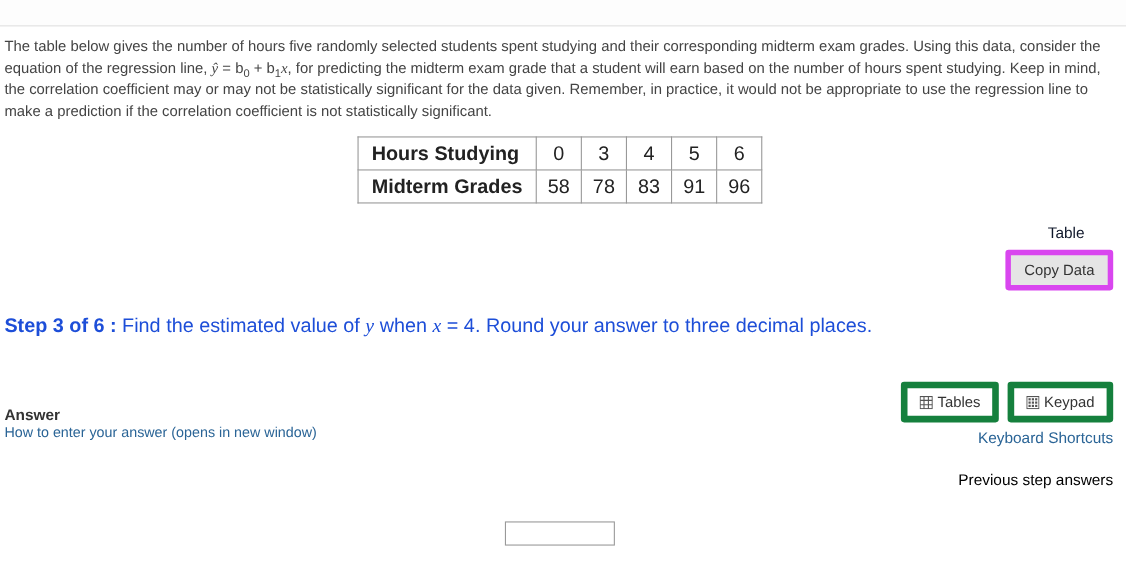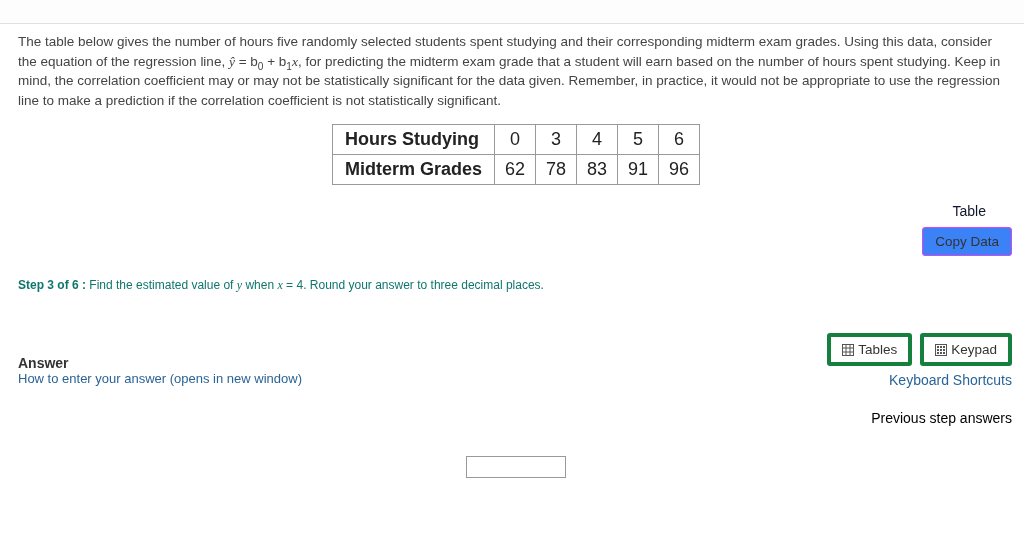--- a/index.html
+++ b/index.html
@@ -13,21 +13,21 @@
     width: 1024px;
     height: 533px;
     overflow: hidden;
   }
   .topbar {
     height: 24px;
     border-bottom: 1px solid #e0e0e0;
     background: #fdfdfd;
   }
   .content {
-    padding: 8px 10px 0 18px;
+    padding: 8px 10px 0 4px;
   }
   .problem-text {
     font-size: 13.5px;
     line-height: 1.45;
     color: #444;
     margin-bottom: 14px;
   }
   .problem-text .math-y { font-family: Georgia, serif; font-style: italic; }
   .problem-text .hat { position: relative; }
   .problem-text .sub { font-size: 0.75em; vertical-align: sub; line-height: 0; }
@@ -59,31 +59,31 @@
     margin-bottom: 22px;
     padding-right: 2px;
   }
   .table-link {
     color: #0f172a;
     display: inline-block;
     margin-right: 26px;
   }
   .copy-btn {
     display: inline-block;
-    border: 1px solid #d946ef;
+    border: 5px solid #d946ef;
     padding: 6px 12px;
     font-size: 13.5px;
     color: #333;
     border-radius: 3px;
-    background: #3b82f6;
+    background: #e5e5e5;
     cursor: pointer;
   }
   .step-line {
-    font-size: 12px;
-    color: #0f766e;
+    font-size: 18px;
+    color: #1d4ed8;
     margin-bottom: 40px;
   }
   .step-line strong { font-weight: bold; }
   .step-line .mathx { font-family: Georgia, serif; font-style: italic; }
   .answer-row {
     display: flex;
     justify-content: space-between;
     align-items: flex-start;
     padding-right: 2px;
   }
@@ -96,21 +96,21 @@
   .answer-left .ans-link {
     color: #2a6496;
     font-size: 13px;
     cursor: pointer;
   }
   .answer-right {
     text-align: right;
   }
   .tool-btn {
     display: inline-block;
-    border: 4px solid #15803d;
+    border: 6px solid #15803d;
     background: #fff;
     padding: 5px 11px;
     font-size: 13.5px;
     color: #333;
     border-radius: 3px;
     cursor: pointer;
     margin-left: 4px;
   }
   .tool-btn svg { vertical-align: -2px; margin-right: 4px; }
   .kb-short {
@@ -156,21 +156,21 @@
           <tr>
         <td class="row-header">Hours Studying</td>
         <td>0</td>
         <td>3</td>
         <td>4</td>
         <td>5</td>
         <td>6</td>
       </tr>
       <tr>
         <td class="row-header">Midterm Grades</td>
-        <td>62</td>
+        <td>58</td>
         <td>78</td>
         <td>83</td>
         <td>91</td>
         <td>96</td>
       </tr>
     </tbody>
       </table>
   </div>
 
   <div class="right-links">

